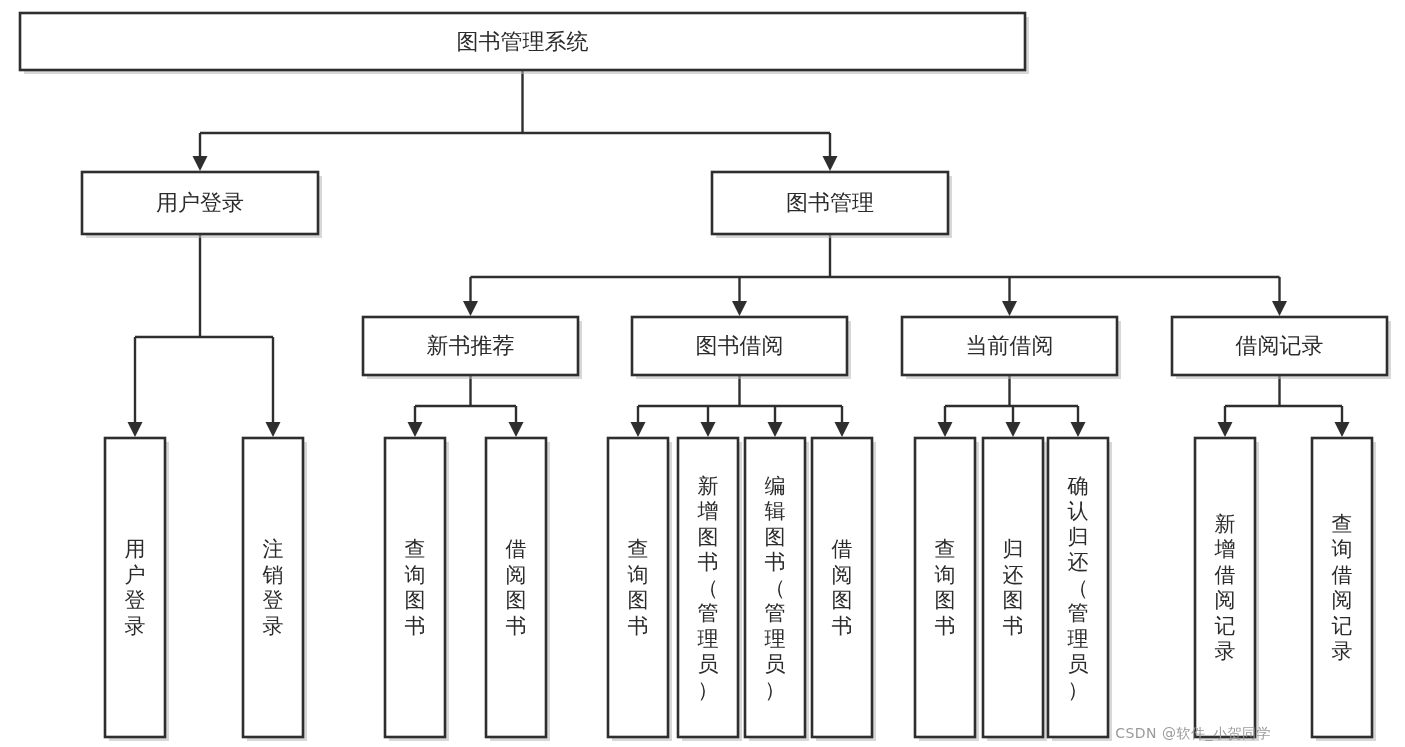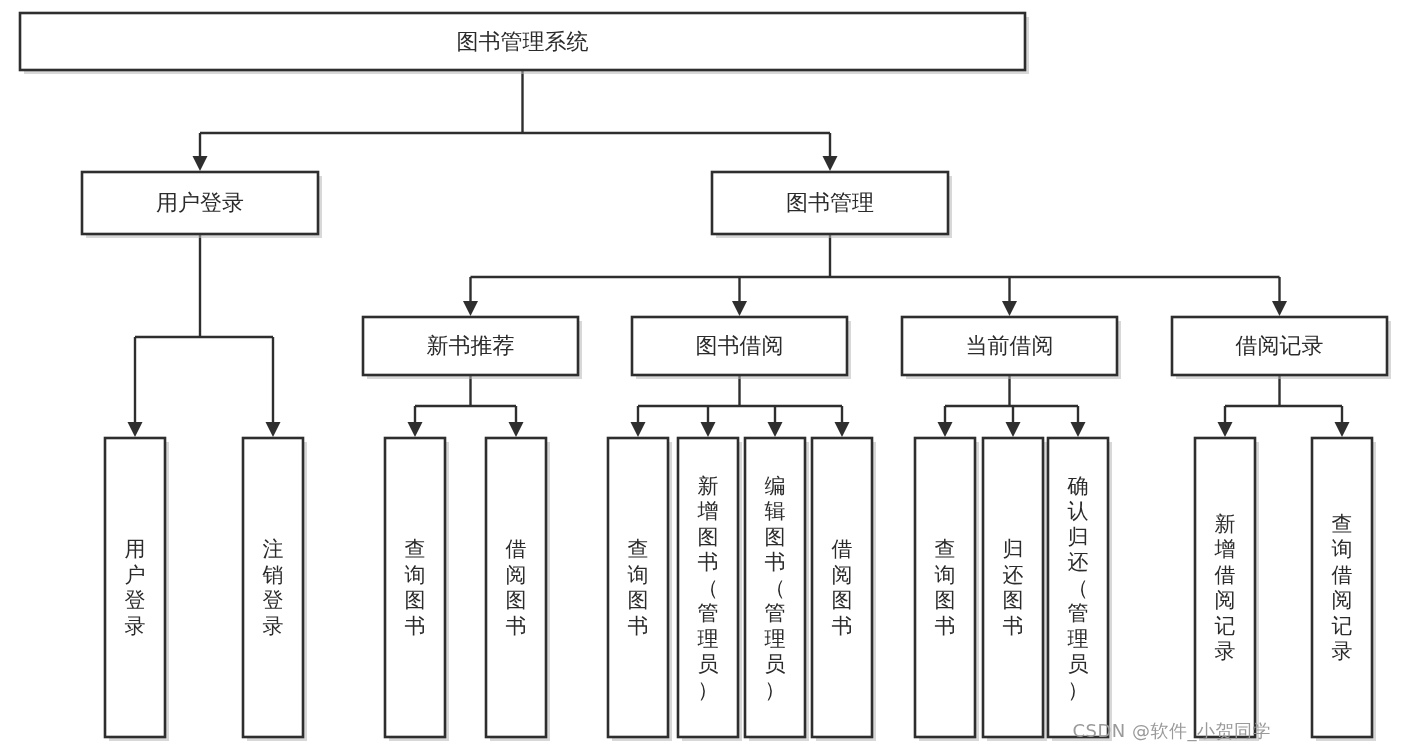--- a/index.html
+++ b/index.html
@@ -56,21 +56,21 @@
     fill: #2b2b2b;
     font-family: "DejaVu Sans", "Liberation Sans", sans-serif;
     font-size: 21px;
     text-anchor: middle;
   }
   .watermark {
     position: absolute;
     right: 8px;
     bottom: 6px;
     color: #9a9a9a;
-    font-size: 18px;
+    font-size: 14px;
     font-family: "DejaVu Sans", "Liberation Sans", sans-serif;
     letter-spacing: 0.5px;
     white-space: nowrap;
     pointer-events: none;
   }
 </style>
 </head>
 <body>
 
 <div id="diagram-root">

